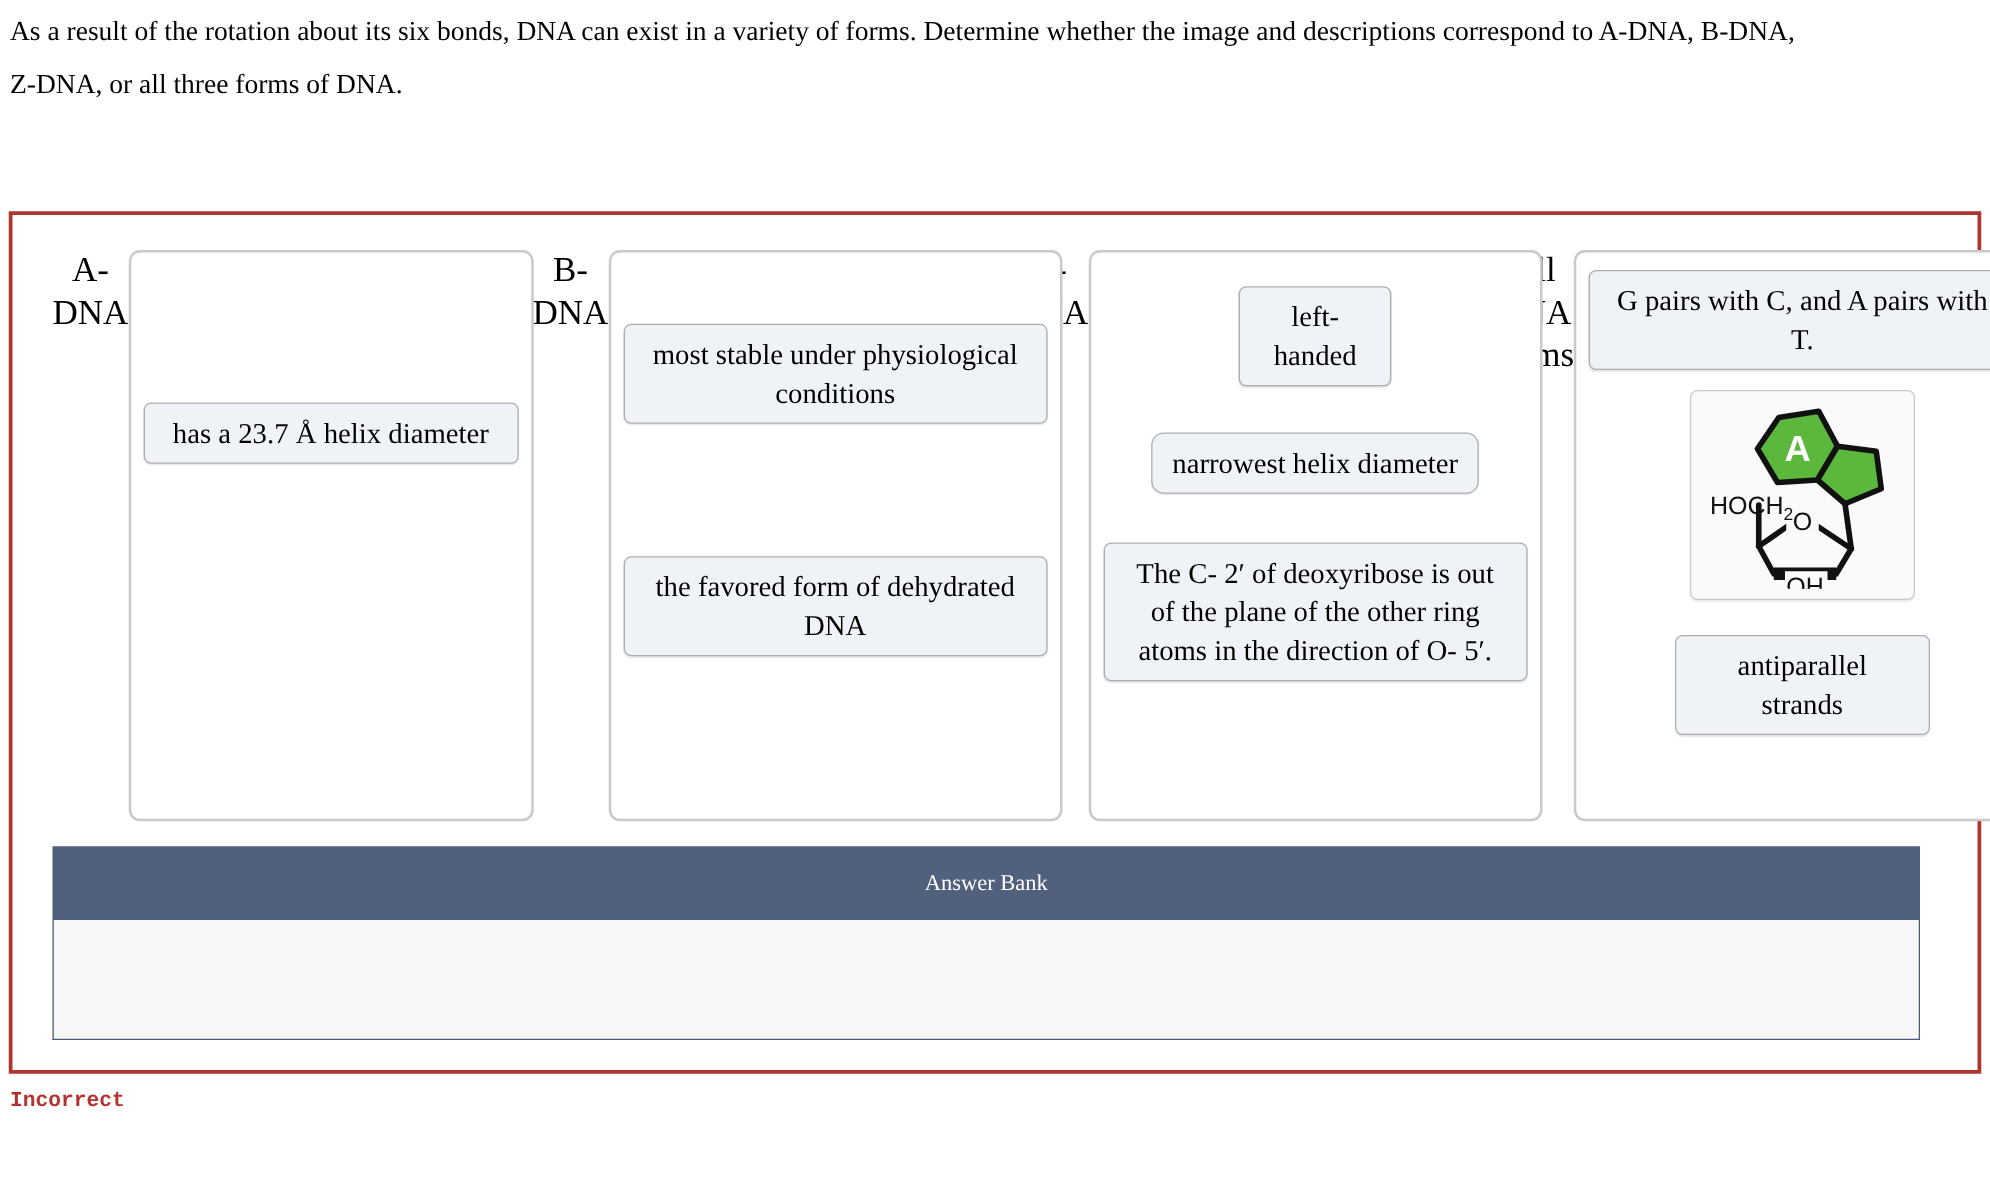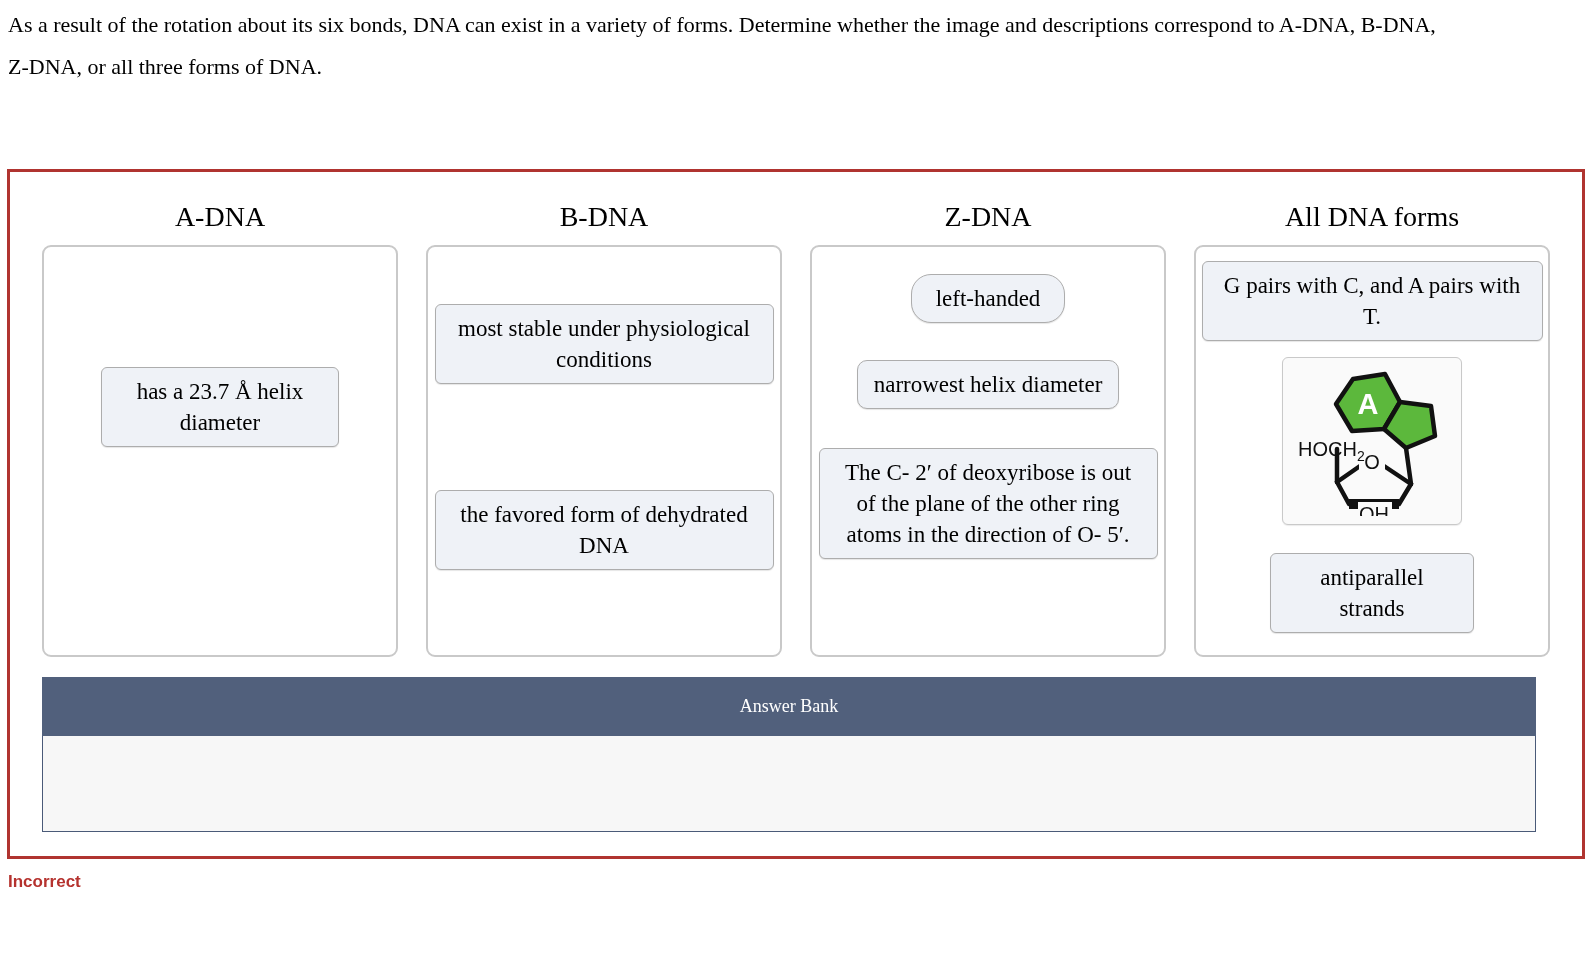--- a/index.html
+++ b/index.html
@@ -52,21 +52,21 @@
     width: 100%;
     height: 485px;
     display: flex;
     padding: 28px 32px 0 32px;
     box-sizing: border-box;
     gap: 28px;
   }
   .column {
     flex: 1 1 0;
     display: flex;
-    flex-direction: column;
+    flex-direction: row;
     min-width: 0;
   }
   .column-title {
     text-align: center;
     font-size: 28px;
     line-height: 34px;
     margin-bottom: 11px;
     color: #000;
     font-family: "Liberation Serif", serif;
   }
@@ -94,28 +94,28 @@
     text-align: center;
     padding: 8px 14px;
     box-sizing: border-box;
     box-shadow: 0 1px 1px rgba(0,0,0,0.10);
     cursor: move;
     font-family: "Liberation Serif", serif;
   }
 
   
   .col-a .tile-1 { margin-top: 61px; width: 232px; }
-  .col-a .tile-2 { margin-top: 114px; width: 238px; }
+  .col-a .tile-2 { margin-top: 114px; width: 300px; }
 
   
   .col-b .tile-1 { margin-top: 51px; width: 339px; }
   .col-b .tile-2 { margin-top: 106px; width: 339px; }
 
   
-  .col-z .tile-1 { margin-top: 21px; width: 154px; border-radius: 20px; }
+  .col-z .tile-1 { margin-top: 21px; width: 122px; }
   .col-z .tile-2 { margin-top: 37px; width: 262px; border-radius: 10px; }
   .col-z .tile-3 { margin-top: 39px; width: 339px; }
 
   
   .col-all .tile-1 { margin-top: 8px; width: 341px; }
   .col-all .tile-2 { margin-top: 28px; width: 204px; }
 
   
   .molecule-box {
     margin-top: 16px;
@@ -155,21 +155,21 @@
     border-top: none;
     height: 96px;
     box-sizing: border-box;
   }
 
   
   .feedback {
     position: absolute;
     left: 8px;
     top: 872px;
-    font-family: Liberation Sans, sans-serif;
+    font-family: Liberation Mono, monospace;
     font-weight: bold;
     font-size: 17px;
     color: #b5322e;
     text-align: center;
   }
 </style>
 </head>
 <body>
 
 <div class="page">

